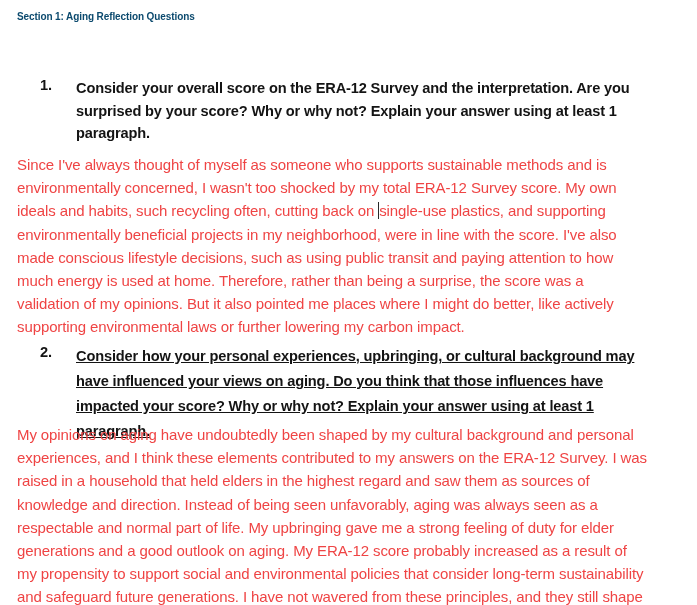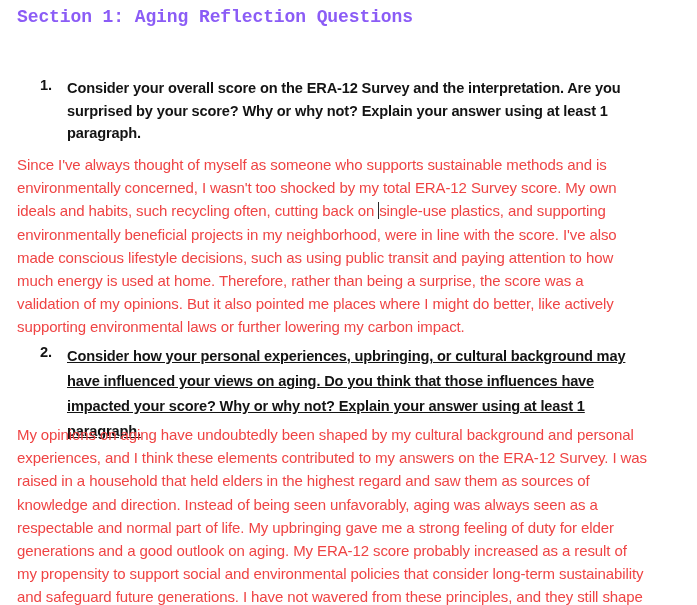--- a/index.html
+++ b/index.html
@@ -24,26 +24,25 @@
     box-sizing: border-box;
     padding: 0;
   }
 
   
   .doc-heading {
     position: absolute;
     left: 17px;
     top: 7px;
     width: 640px;
-    font-size: 18px;
+    font-size: 10px;
     font-weight: bold;
     line-height: 20px;
     letter-spacing: -0.1px;
-    color: #8b5cf6;
-    font-family: Liberation Mono, monospace;
+    color: #0c4a6e;
   }
 
   
   .question {
     position: absolute;
     left: 40px;
     width: 578px;
     font-weight: bold;
     font-size: 14.6px;
     color: #141414;
@@ -52,21 +51,21 @@
   .question .marker {
     position: absolute;
     left: 0;
     top: 0;
     width: 22px;
     text-align: left;
     font-weight: bold;
   }
   .question .qtext {
     display: block;
-    margin-left: 27px;
+    margin-left: 36px;
   }
 
   #question-1 {
     top: 77px;
   }
   #question-1 .qtext {
     line-height: 22.5px;
     width: 566px;
   }
 

